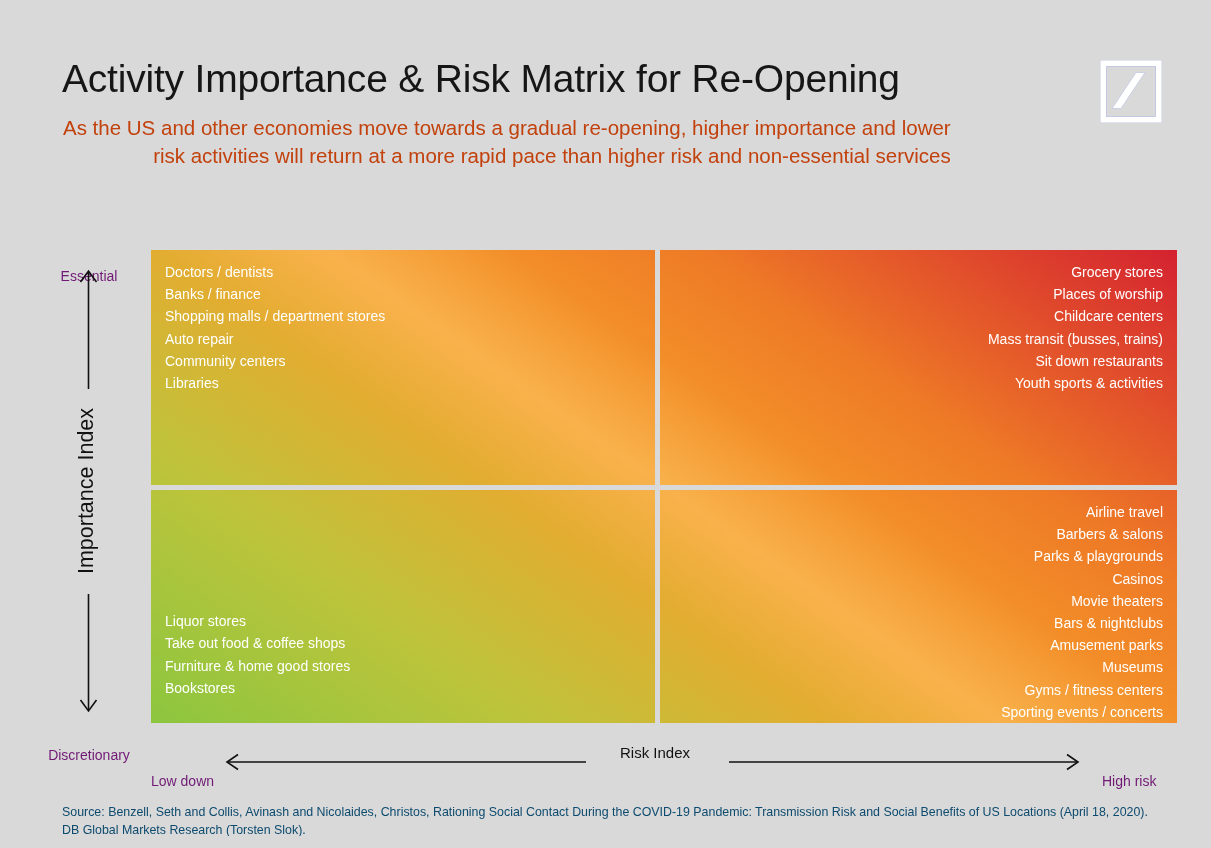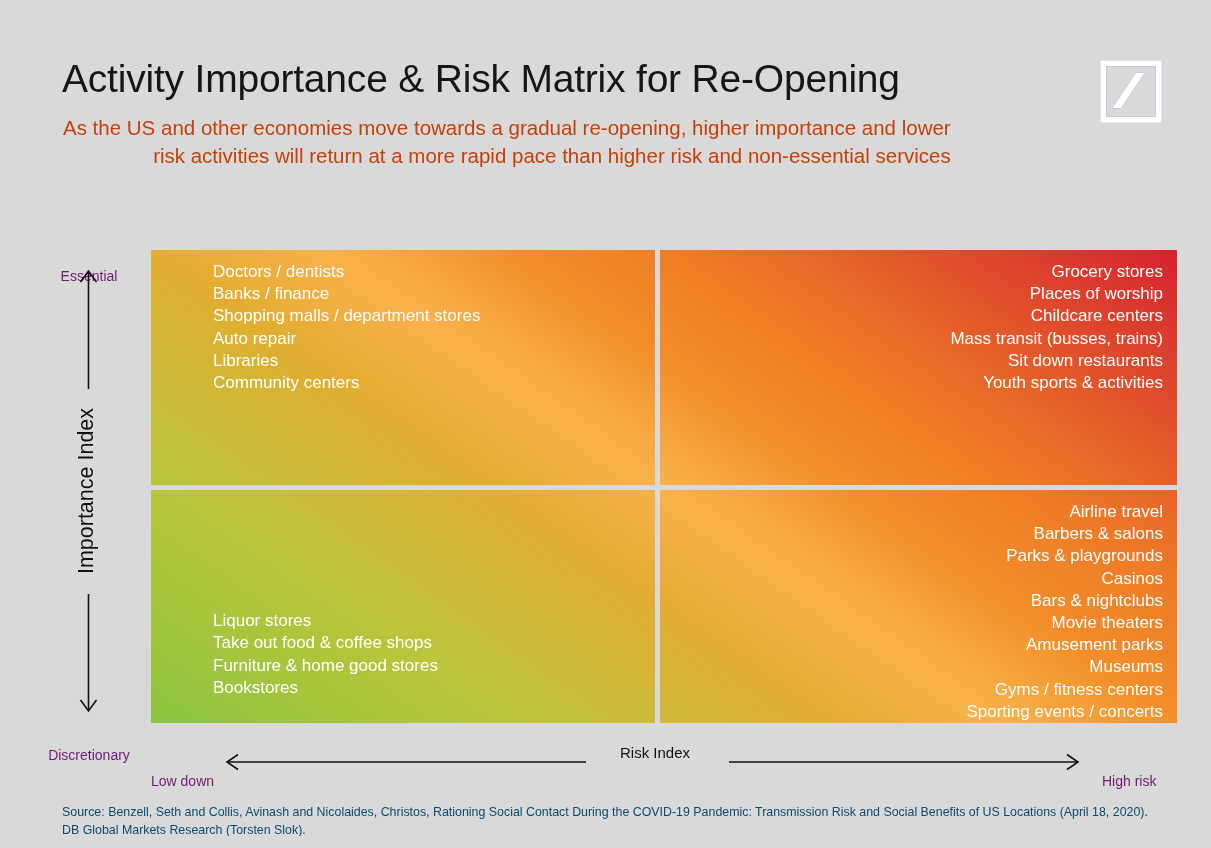--- a/index.html
+++ b/index.html
@@ -18,21 +18,21 @@
   .logo{position:absolute;left:1100px;top:60px;width:62px;height:63px;}
   
   .matrix{
     position:absolute;left:151px;top:250px;width:1026px;height:473px;
     background:
       linear-gradient(35deg, rgba(255,255,255,0) 40%, rgba(255,240,190,0.22) 50%, rgba(255,255,255,0) 61%),
       linear-gradient(35deg, #8cc63f 0%, #bcc43b 22%, #f7a02b 50%, #ee7a26 72%, #d42230 100%);
   }
   .divider-v{position:absolute;left:504px;top:0;width:5px;height:473px;background:#d9d9d9;}
   .divider-h{position:absolute;left:0;top:235px;width:1026px;height:5px;background:#d9d9d9;}
-  .quad{position:absolute;color:#ffffff;font-size:17px;line-height:22.2px;margin-left:48px;}
+  .quad{position:absolute;color:#ffffff;font-size:14px;line-height:22.2px;}
   .quad-tl{left:14px;top:11px;width:476px;text-align:left;}
   .quad-tr{left:546px;right:14px;top:11px;text-align:right;}
   .quad-bl{left:14px;bottom:24px;width:476px;text-align:left;}
   .quad-br{left:519px;right:14px;top:11px;text-align:right;}
   .quad-bottom-row{top:251px;}
   
   .axis-small{position:absolute;font-size:14px;color:#701a75;white-space:nowrap;margin-top:20px;}
   .essential{left:39px;top:248px;width:100px;text-align:center;}
   .discretionary{left:29px;top:727px;width:120px;text-align:center;}
   .low-risk{left:151px;top:753px;}
@@ -75,44 +75,44 @@
       <polygon points="12,48.5 36,12.5 45,12.5 21,48.5" fill="#ffffff" stroke="#c2c9e2" stroke-width="0.8"></polygon>
     </svg>
   </div>
 
   <div class="matrix">
     <div class="quad quad-tl">
         <div>Doctors / dentists</div>
         <div>Banks / finance</div>
         <div>Shopping malls / department stores</div>
         <div>Auto repair</div>
+        <div>Community centers</div>
         <div>Libraries</div>
-        <div>Community centers</div>
       </div>
     <div class="quad quad-tr">
         <div>Grocery stores</div>
         <div>Places of worship</div>
         <div>Childcare centers</div>
         <div>Mass transit (busses, trains)</div>
         <div>Sit down restaurants</div>
         <div>Youth sports &amp; activities</div>
       </div>
     <div class="quad quad-bl">
         <div>Liquor stores</div>
         <div>Take out food &amp; coffee shops</div>
         <div>Furniture &amp; home good stores</div>
         <div>Bookstores</div>
       </div>
     <div class="quad quad-br quad-bottom-row">
         <div>Airline travel</div>
         <div>Barbers &amp; salons</div>
         <div>Parks &amp; playgrounds</div>
         <div>Casinos</div>
+        <div>Movie theaters</div>
         <div>Bars &amp; nightclubs</div>
-        <div>Movie theaters</div>
         <div>Amusement parks</div>
         <div>Museums</div>
         <div>Gyms / fitness centers</div>
         <div>Sporting events / concerts</div>
       </div>
     <div class="divider-v"></div>
     <div class="divider-h"></div>
   </div>
 
   <div class="axis-small essential">Essential</div>

